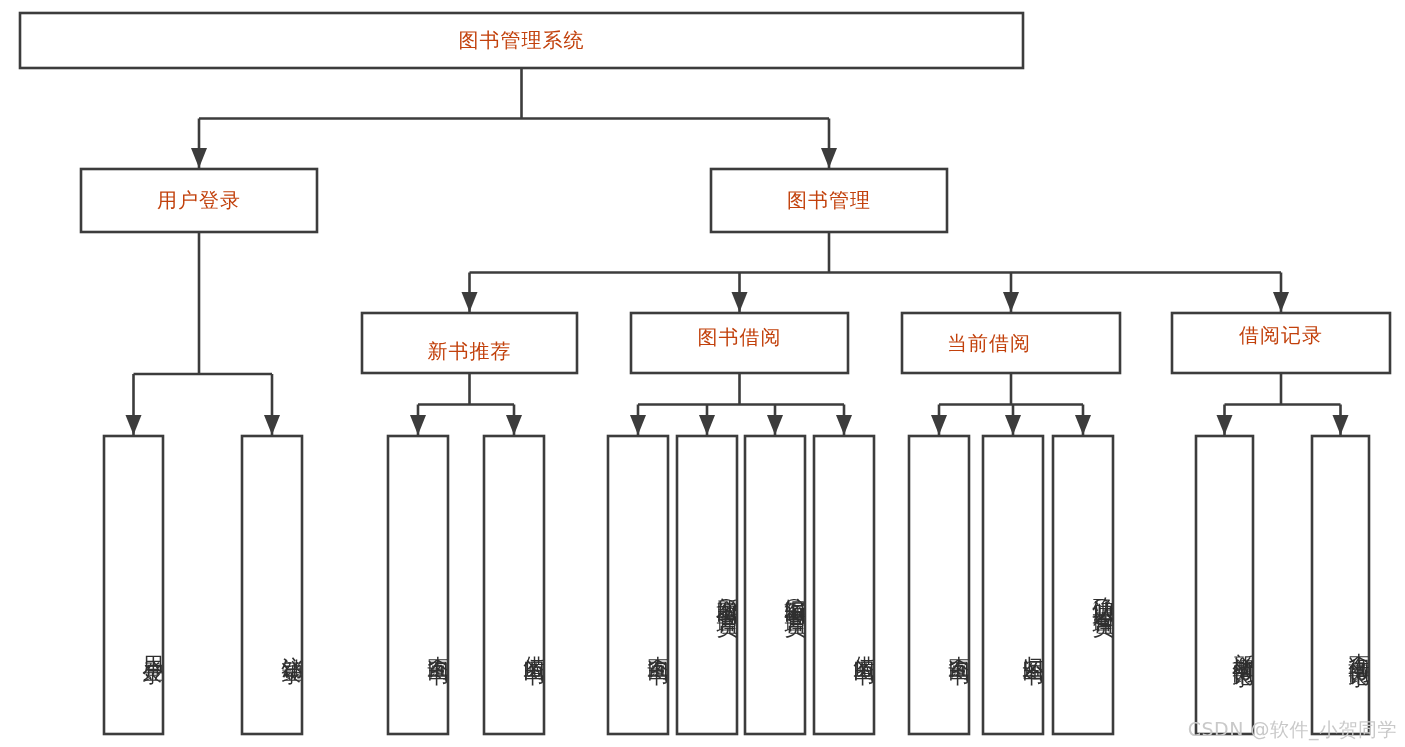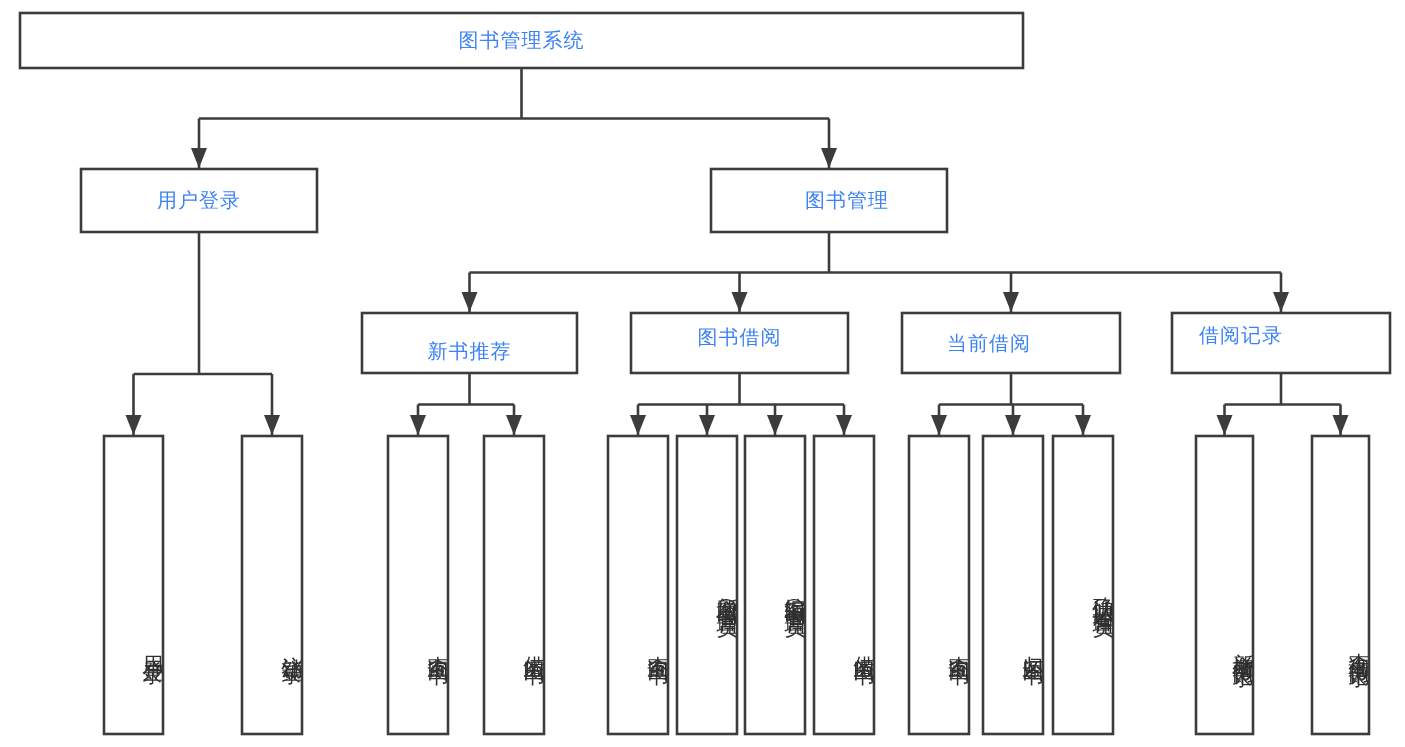--- a/index.html
+++ b/index.html
@@ -10,21 +10,21 @@
     font-family:"DejaVu Sans","Liberation Sans",sans-serif;
     overflow:hidden;
   }
   svg#diagram{position:absolute;left:0;top:0;width:1405px;height:747px;}
   .boxrect{fill:#ffffff;stroke:#3c3c3c;stroke-width:2.6;}
   .link{stroke:#3c3c3c;stroke-width:2.6;fill:none;stroke-linecap:butt;}
   .arrowhead{fill:#3c3c3c;stroke:none;}
   .hlabel{
     position:absolute;
     display:flex;align-items:center;justify-content:center;
-    color:#3b82f6;
+    color:#c2410c;
     font-size:20px;
     letter-spacing:1px;
     white-space:nowrap;
     pointer-events:none;
   }
   .vlabel{
     position:absolute;
     display:flex;align-items:flex-start;justify-content:center;
     color:#2f2f2f;
     font-size:21px;
@@ -128,25 +128,25 @@
         <rect x="983" y="436" width="60" height="298" class="boxrect"></rect>
         <rect x="1053" y="436" width="60" height="298" class="boxrect"></rect>
         <rect x="1196" y="436" width="57" height="298" class="boxrect"></rect>
         <rect x="1312" y="436" width="57" height="298" class="boxrect"></rect>
       </g>
   </svg>
 
   <div id="label-layer">
       <div class="hlabel" style="left: 20px; top: 13px; width: 1003px; height: 55px;">图书管理系统</div>
       <div class="hlabel" style="left: 81px; top: 169px; width: 236px; height: 63px;">用户登录</div>
-      <div class="hlabel" style="left: 729px; top: 169px; width: 236px; height: 63px;">图书管理</div>
+      <div class="hlabel" style="left: 711px; top: 169px; width: 236px; height: 63px;">图书管理</div>
       <div class="hlabel" style="left: 362px; top: 313px; width: 215px; height: 76px;">新书推荐</div>
       <div class="hlabel" style="left: 631px; top: 313px; width: 217px; height: 48px;">图书借阅</div>
       <div class="hlabel" style="left: 880px; top: 313px; width: 218px; height: 60px;">当前借阅</div>
-      <div class="hlabel" style="left: 1132px; top: 313px; width: 218px; height: 44px;">借阅记录</div>
+      <div class="hlabel" style="left: 1172px; top: 313px; width: 218px; height: 44px;">借阅记录</div>
       <div class="vlabel" style="left: 104px; top: 436px; width: 59px; height: 298px; padding-top: 60px;">
         <span>用户登录</span>
       </div>
       <div class="vlabel" style="left: 242px; top: 436px; width: 60px; height: 298px; padding-top: 60px;">
         <span>注销登录</span>
       </div>
       <div class="vlabel" style="left: 388px; top: 436px; width: 60px; height: 298px; padding-top: 60px;">
         <span>查询图书</span>
       </div>
       <div class="vlabel" style="left: 484px; top: 436px; width: 60px; height: 298px; padding-top: 60px;">
@@ -174,13 +174,14 @@
         <span>确认归还（管理员）</span>
       </div>
       <div class="vlabel" style="left: 1196px; top: 436px; width: 57px; height: 298px; padding-top: 60px;">
         <span>新增借阅记录</span>
       </div>
       <div class="vlabel" style="left: 1312px; top: 436px; width: 57px; height: 298px; padding-top: 60px;">
         <span>查询借阅记录</span>
       </div>
     </div>
 
+  <div id="watermark">CSDN @软件_小贺同学</div>
 </div>
 
 </body></html>

